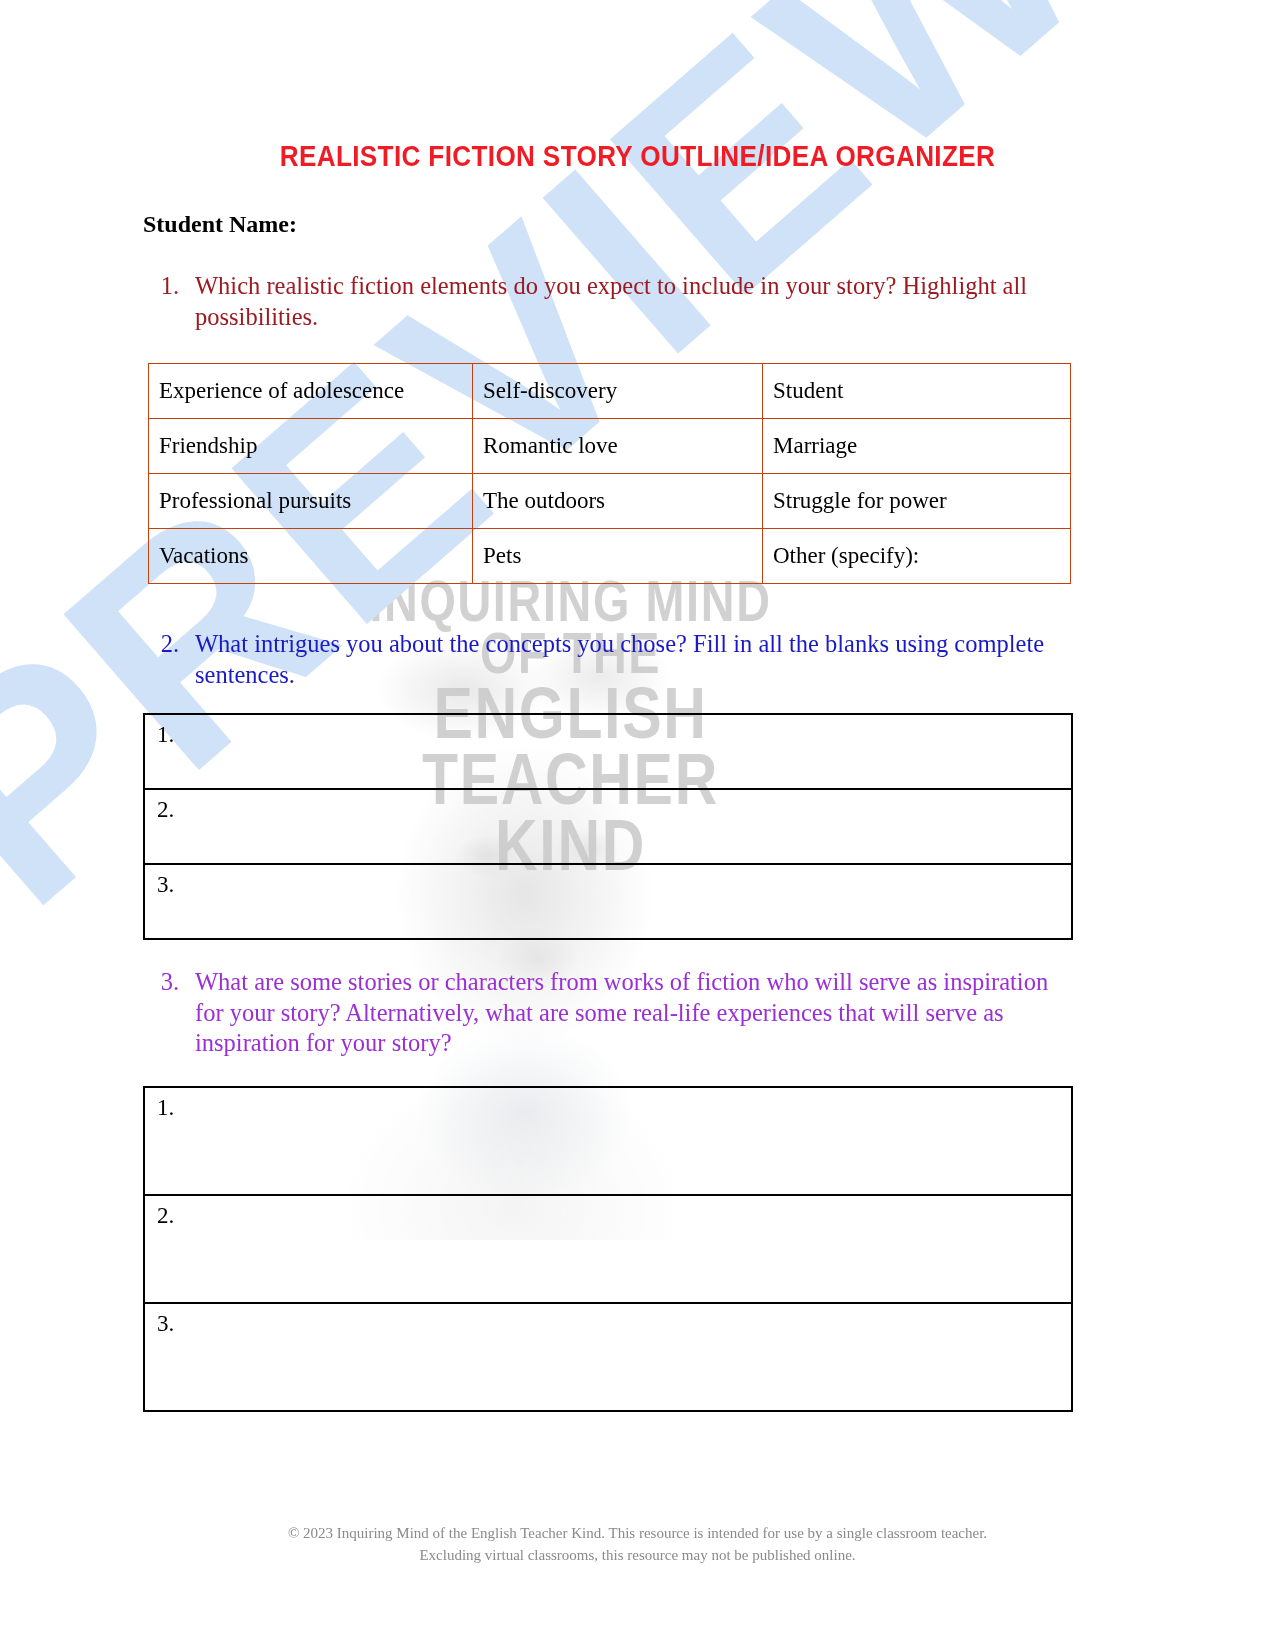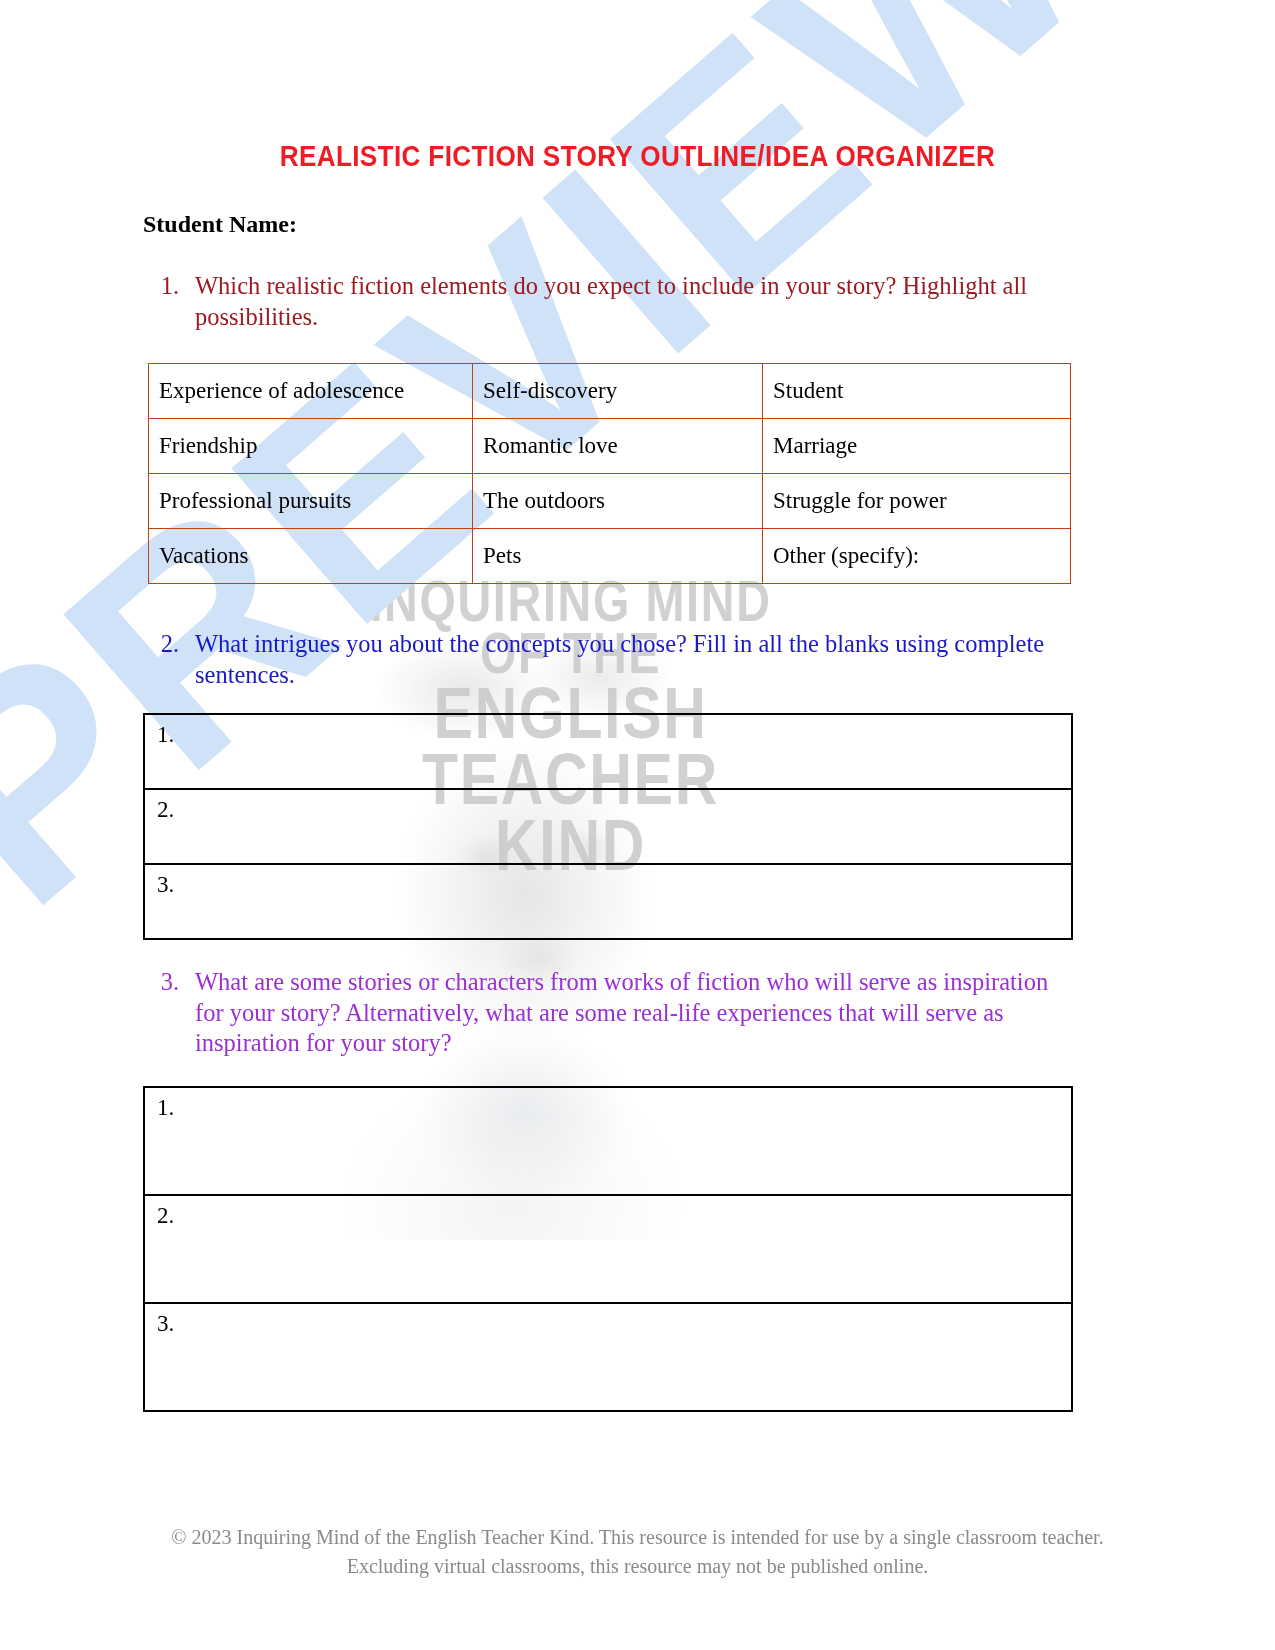--- a/index.html
+++ b/index.html
@@ -189,21 +189,21 @@
   #answers-q3 td { height: 99px; }
 
   
   .footer {
     position: absolute;
     left: 0;
     top: 1523px;
     width: 1275px;
     text-align: center;
     color: #8a8a8a;
-    font-size: 20px;
+    font-size: 15px;
     line-height: 1.45;
   }
   .footer div { display: block; }
 </style>
 </head>
 <body>
 
 <div class="page">
 
   <div class="wm-layer">

